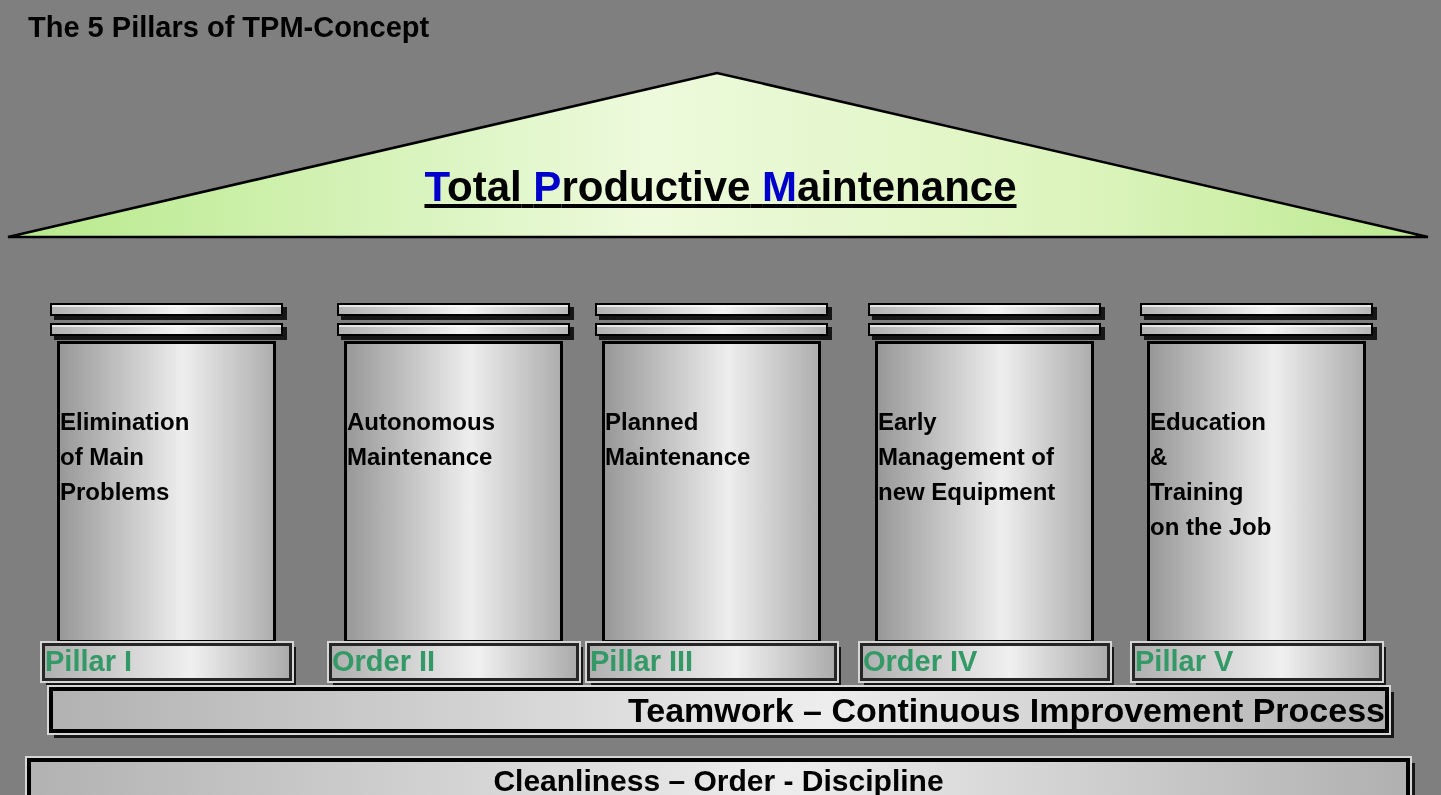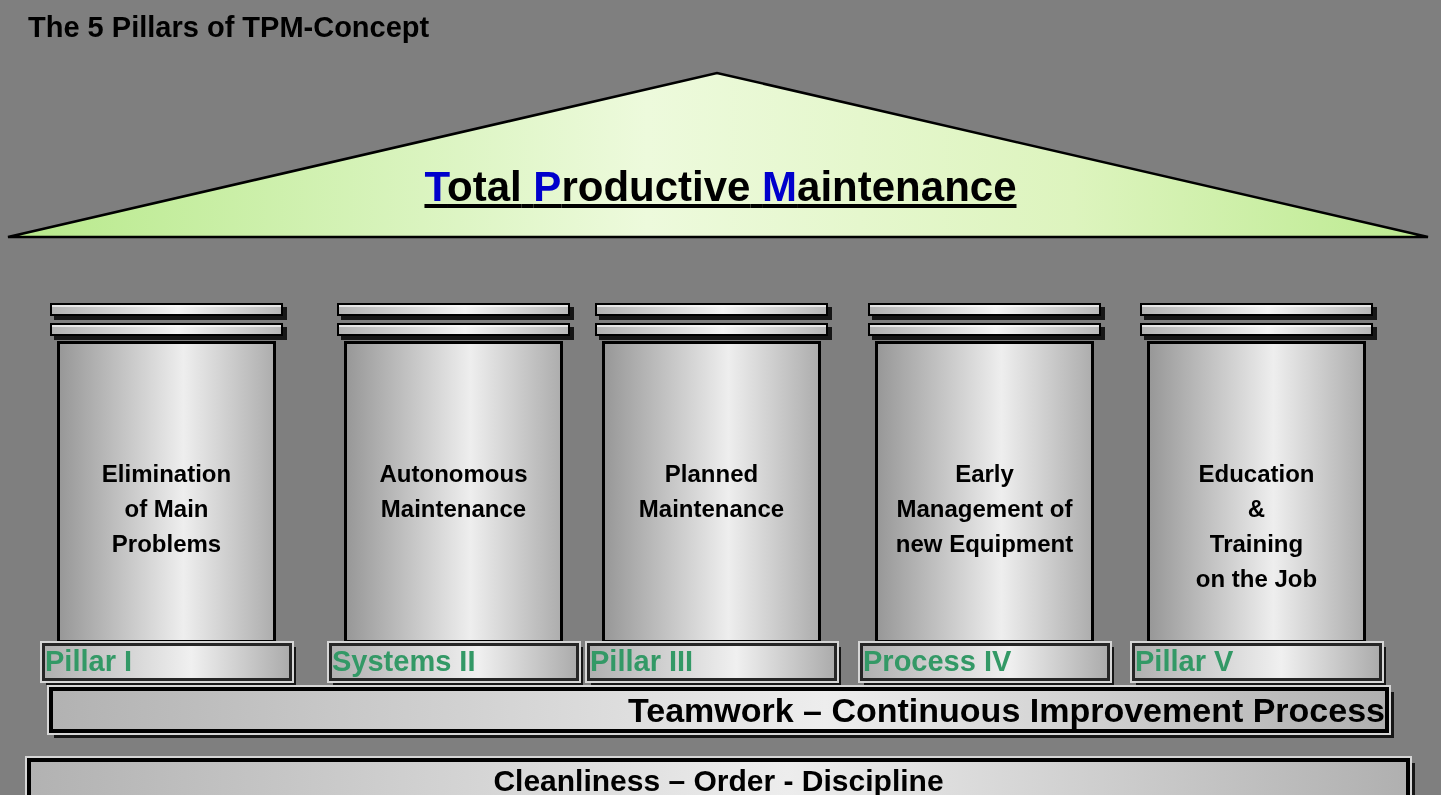--- a/index.html
+++ b/index.html
@@ -30,21 +30,21 @@
     position:absolute;left:8px;width:233px;height:13px;box-sizing:border-box;
     border:2px solid #000;
     background:linear-gradient(to right,#b2b2b2,#f3f3f3 55%,#b8b8b8);
     box-shadow:4px 4px 0 0 #161616, inset 0 2px 0 rgba(255,255,255,.65);
   }
   .cap1{top:0;} .cap2{top:20px;}
   .pillar-body{
     position:absolute;left:15px;top:38px;width:219px;height:302px;box-sizing:border-box;
     border:3px solid #000;
     background:linear-gradient(to right,#989898 0%,#eeeeee 58%,#aeaeae 100%);
-    text-align:center;padding-top:112px;font-size:24px;line-height:35px;white-space:pre-line;
+    text-align:left;padding-top:60px;font-size:24px;line-height:35px;white-space:pre-line;
   }
   .pillar-base{
     position:absolute;left:0;top:340px;width:250px;height:38px;box-sizing:border-box;
     border:3px solid #262626;
     background:linear-gradient(to right,#b0b0b0,#f0f0f0 60%,#acacac);
     box-shadow:0 0 0 2px #d6d6d6, 4px 4px 0 0 #161616;
     text-align:left;font-size:29px;line-height:31px;color:#339966;
   }
   
   .teamwork-bar{left:49px;top:687px;width:1340px;height:46px;border-width:4px;
@@ -87,38 +87,38 @@
 of Main
 Problems</div>
     <div class="pillar-base">Pillar I</div>
   </div>
 
   <div class="pillar-col" style="left:329px">
     <div class="cap cap1"></div>
     <div class="cap cap2"></div>
     <div class="pillar-body">Autonomous
 Maintenance</div>
-    <div class="pillar-base">Systems II</div>
+    <div class="pillar-base">Order II</div>
   </div>
 
   <div class="pillar-col" style="left:587px">
     <div class="cap cap1"></div>
     <div class="cap cap2"></div>
     <div class="pillar-body">Planned
 Maintenance</div>
     <div class="pillar-base">Pillar III</div>
   </div>
 
   <div class="pillar-col" style="left:860px">
     <div class="cap cap1"></div>
     <div class="cap cap2"></div>
     <div class="pillar-body">Early
 Management of
 new Equipment</div>
-    <div class="pillar-base">Process IV</div>
+    <div class="pillar-base">Order IV</div>
   </div>
 
   <div class="pillar-col" style="left:1132px">
     <div class="cap cap1"></div>
     <div class="cap cap2"></div>
     <div class="pillar-body">Education
 &amp;
 Training
 on the Job</div>
     <div class="pillar-base">Pillar V</div>

